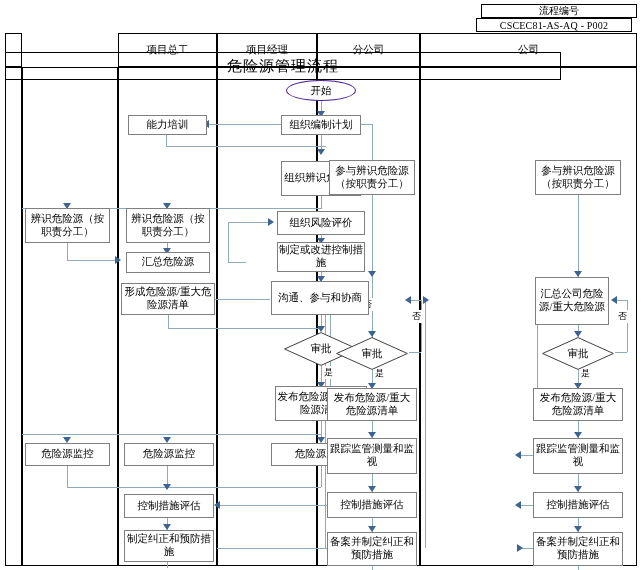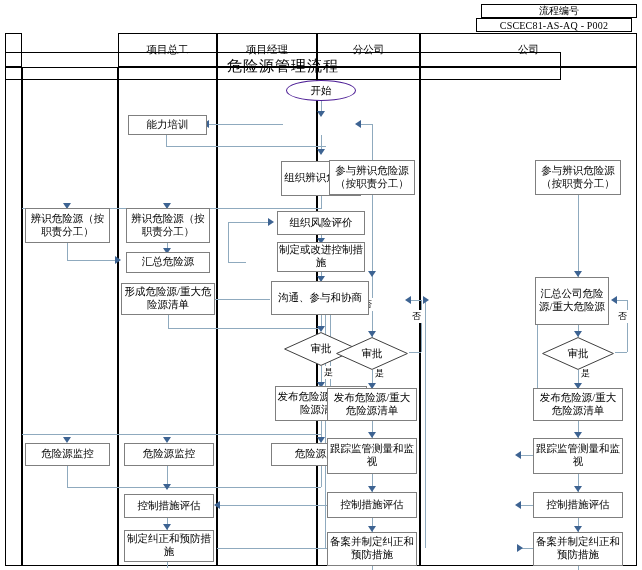--- a/index.html
+++ b/index.html
@@ -209,20 +209,21 @@
   <div class="ln lnh" style="left:537px;top:412px;width:35px;"></div>
   <div class="ln lnh" style="left:537px;top:300px;width:8px;"></div>
   <div class="arw arw-r" style="left:543px;top:296px;"></div>
 
   <div class="ln lnv" style="left:325px;top:300px;height:248px;"></div>
   <div class="arw arw-r" style="left:323px;top:296px;"></div>
   <div class="ln lnv" style="left:425px;top:300px;height:248px;"></div>
   <div class="arw arw-r" style="left:423px;top:296px;"></div>
 
   <div class="terminator" style="left:286px;top:80px;width:70px;height:21px;">开始</div>
+  <div class="node" style="left:281px;top:115px;width:80px;height:20px;">组织编制计划</div>
   <div class="node" style="left:281px;top:161px;width:80px;height:35px;">组织辨识危险源</div>
   <div class="node" style="left:277px;top:242px;width:88px;height:30px;">制定或改进控制措施</div>
   <div class="node" style="left:277px;top:211px;width:88px;height:24px;">组织风险评价</div>
   <div class="node" style="left:271px;top:281px;width:98px;height:34px;">沟通、参与和协商</div>
   <div class="diamond" style="left:284px;top:332px;width:74px;height:34px;">
     <svg class="dshape" viewBox="0 0 74 34" preserveAspectRatio="none">
       <polygon points="37,0.6 73.4,17 37,33.4 0.6,17" fill="#ffffff" stroke="#3f3f3f" stroke-width="1"></polygon>
     </svg>
     <div class="dlabel">审批</div>
   </div>

